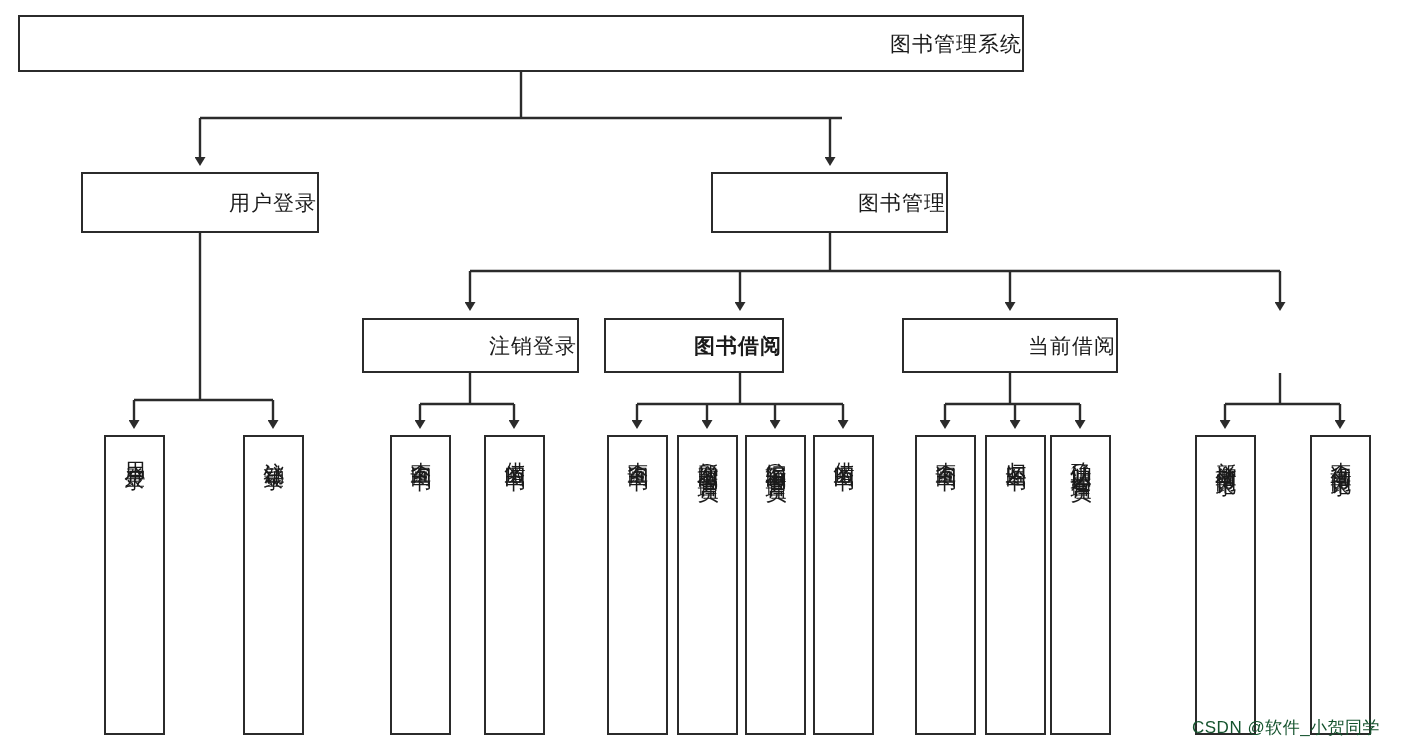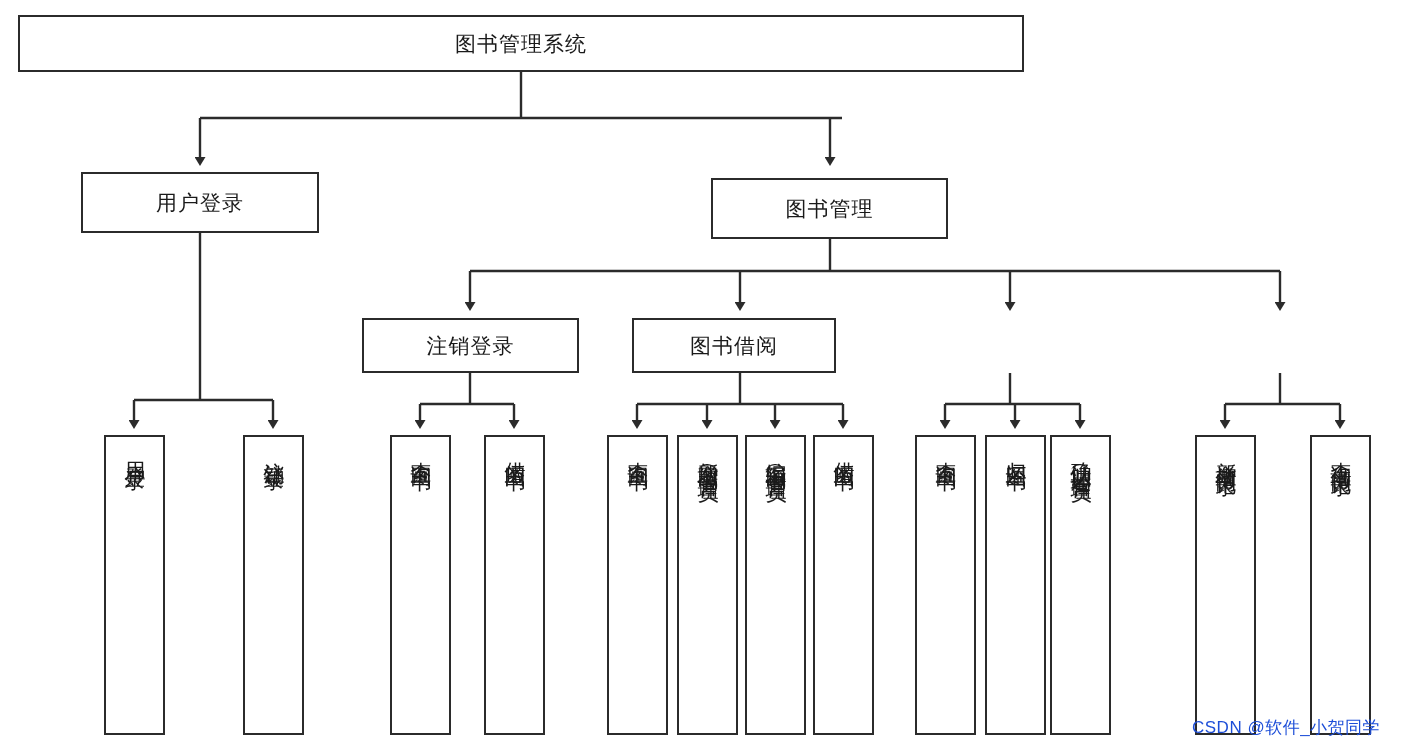--- a/index.html
+++ b/index.html
@@ -31,39 +31,40 @@
     border: 2px solid #2b2b2b;
     background: #ffffff;
     display: flex;
     align-items: center;
     justify-content: center;
     color: #1a1a1a;
   }
   .node.horizontal {
     font-size: 21px;
     letter-spacing: 1px;
+    justify-content: flex-end;
   }
   .node.vertical {
     align-items: flex-start;
     justify-content: center;
     padding-top: 8px;
   }
   .vlabel {
     writing-mode: vertical-rl;
     text-orientation: upright;
     font-size: 21px;
     line-height: 1.18;
     letter-spacing: 3px;
     white-space: nowrap;
     color: #1a1a1a;
   }
   .watermark {
     position: absolute;
     font-size: 17px;
-    color: #1d4ed8;
+    color: #14532d;
     white-space: nowrap;
     letter-spacing: 0.5px;
     user-select: none;
   }
 </style>
 </head>
 <body>
 
 <div id="canvas">
   <svg class="edges" viewBox="0 0 1405 747">
@@ -117,32 +118,35 @@
   </svg>
 
   <div class="node horizontal" style="left:18px; top:15px; width:1006px; height:57px;">
     <span>图书管理系统</span>
   </div>
 
   <div class="node horizontal" style="left:81px; top:172px; width:238px; height:61px;">
     <span>用户登录</span>
   </div>
 
-  <div class="node horizontal" style="left:711px; top:172px; width:237px; height:61px;margin-top:6px;">
+  <div class="node horizontal" style="left:711px; top:172px; width:237px; height:61px;">
     <span>图书管理</span>
   </div>
 
   <div class="node horizontal" style="left:362px; top:318px; width:217px; height:55px;">
     <span>注销登录</span>
   </div>
 
-  <div class="node horizontal" style="left:632px; top:318px; width:204px; height:55px;">
+  <div class="node horizontal" style="left:604px; top:318px; width:180px; height:55px;font-weight:bold;">
     <span>图书借阅</span>
   </div>
 
+  <div class="node horizontal" style="left:902px; top:318px; width:216px; height:55px;">
+    <span>当前借阅</span>
+  </div>
 
 
   <div class="node vertical" style="left:104px; top:435px; width:61px; height:300px;">
     <span class="vlabel">用户登录</span>
   </div>
 
   <div class="node vertical" style="left:243px; top:435px; width:61px; height:300px;">
     <span class="vlabel">注销登录</span>
   </div>
 

